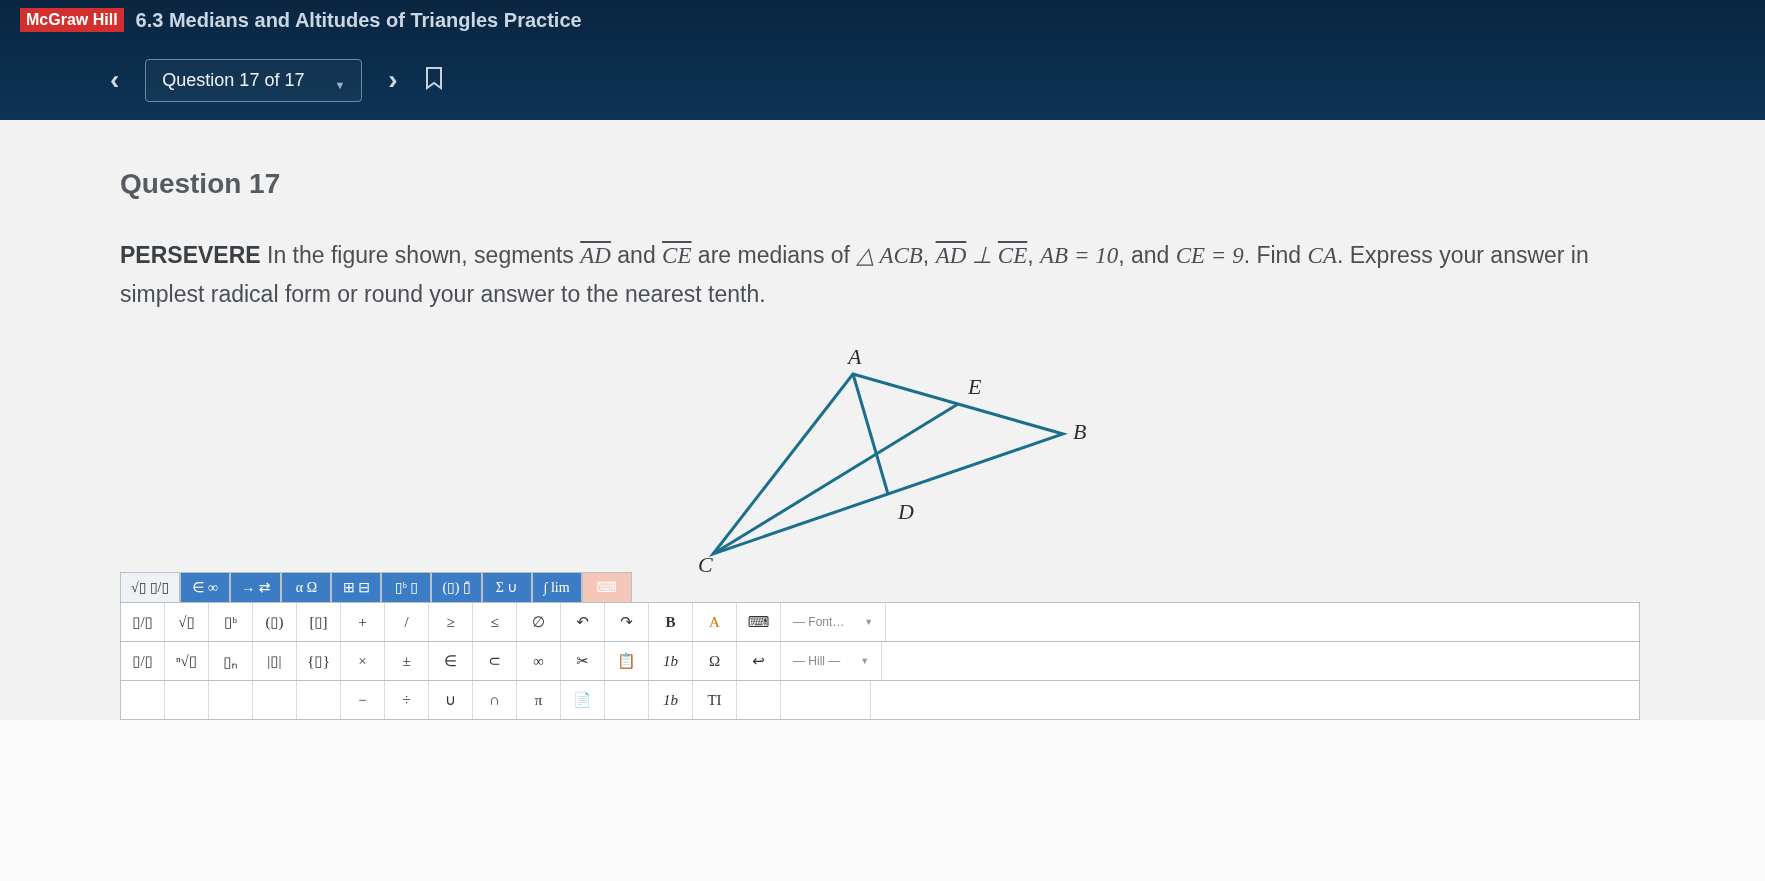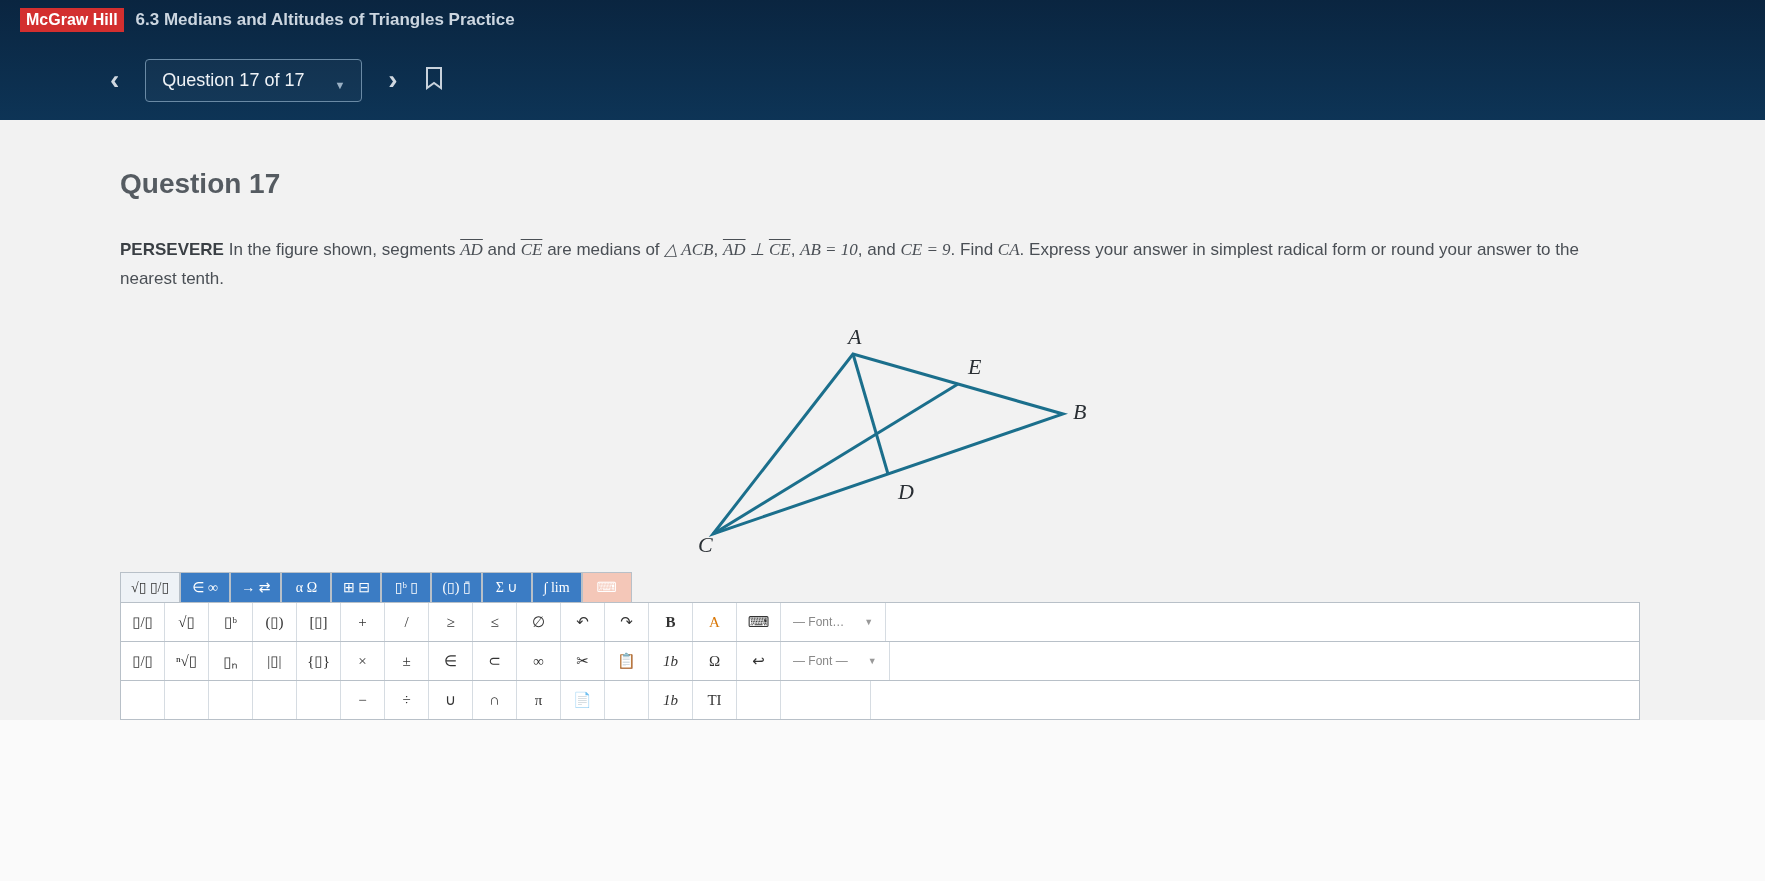--- a/index.html
+++ b/index.html
@@ -27,21 +27,21 @@
       background: #d32f2f;
       color: #fff;
       font-size: 16px;
       font-weight: bold;
       padding: 4px 6px;
       line-height: 1;
       text-align: center;
     }
     .topbar-title {
       color: #ccd6e0;
-      font-size: 17px;
+      font-size: 20px;
       font-weight: 600;
     }
     .topbar-row2 {
       display: flex;
       align-items: center;
       height: 80px;
       gap: 16px;
       padding-left: 80px;
     }
     .nav-arrow {
@@ -78,21 +78,21 @@
       height: 600px;
       position: relative;
     }
     .question-title {
       font-size: 28px;
       font-weight: 700;
       color: #555b61;
       margin-bottom: 36px;
     }
     .question-text {
-      font-size: 17px;
+      font-size: 23px;
       color: #4a4f55;
       line-height: 1.7;
       max-width: 1500px;
     }
     .question-text b { font-weight: 700; color: #3a3f44;}
     .overline {
       text-decoration: overline;
       font-family: 'Times New Roman', serif;
       font-style: italic;
     }
@@ -244,21 +244,21 @@
       <div class="tbtn">±</div>
       <div class="tbtn">∈</div>
       <div class="tbtn">⊂</div>
       <div class="tbtn">∞</div>
       <div class="tbtn">✂</div>
       <div class="tbtn">📋</div>
       <div class="tbtn" style="font-style:italic;">1b</div>
       <div class="tbtn">Ω</div>
       <div class="tbtn">↩</div>
       <div class="tbtn wide sel">
-          <span>— Font —</span>
+          <span>— Hill —</span>
           <span class="dropdown-caret">▼</span>
         </div>
     </div>
     <div class="btnrow row2">
       <div class="tbtn"></div>
       <div class="tbtn"></div>
       <div class="tbtn"></div>
       <div class="tbtn"></div>
       <div class="tbtn"></div>
       <div class="tbtn">−</div>

